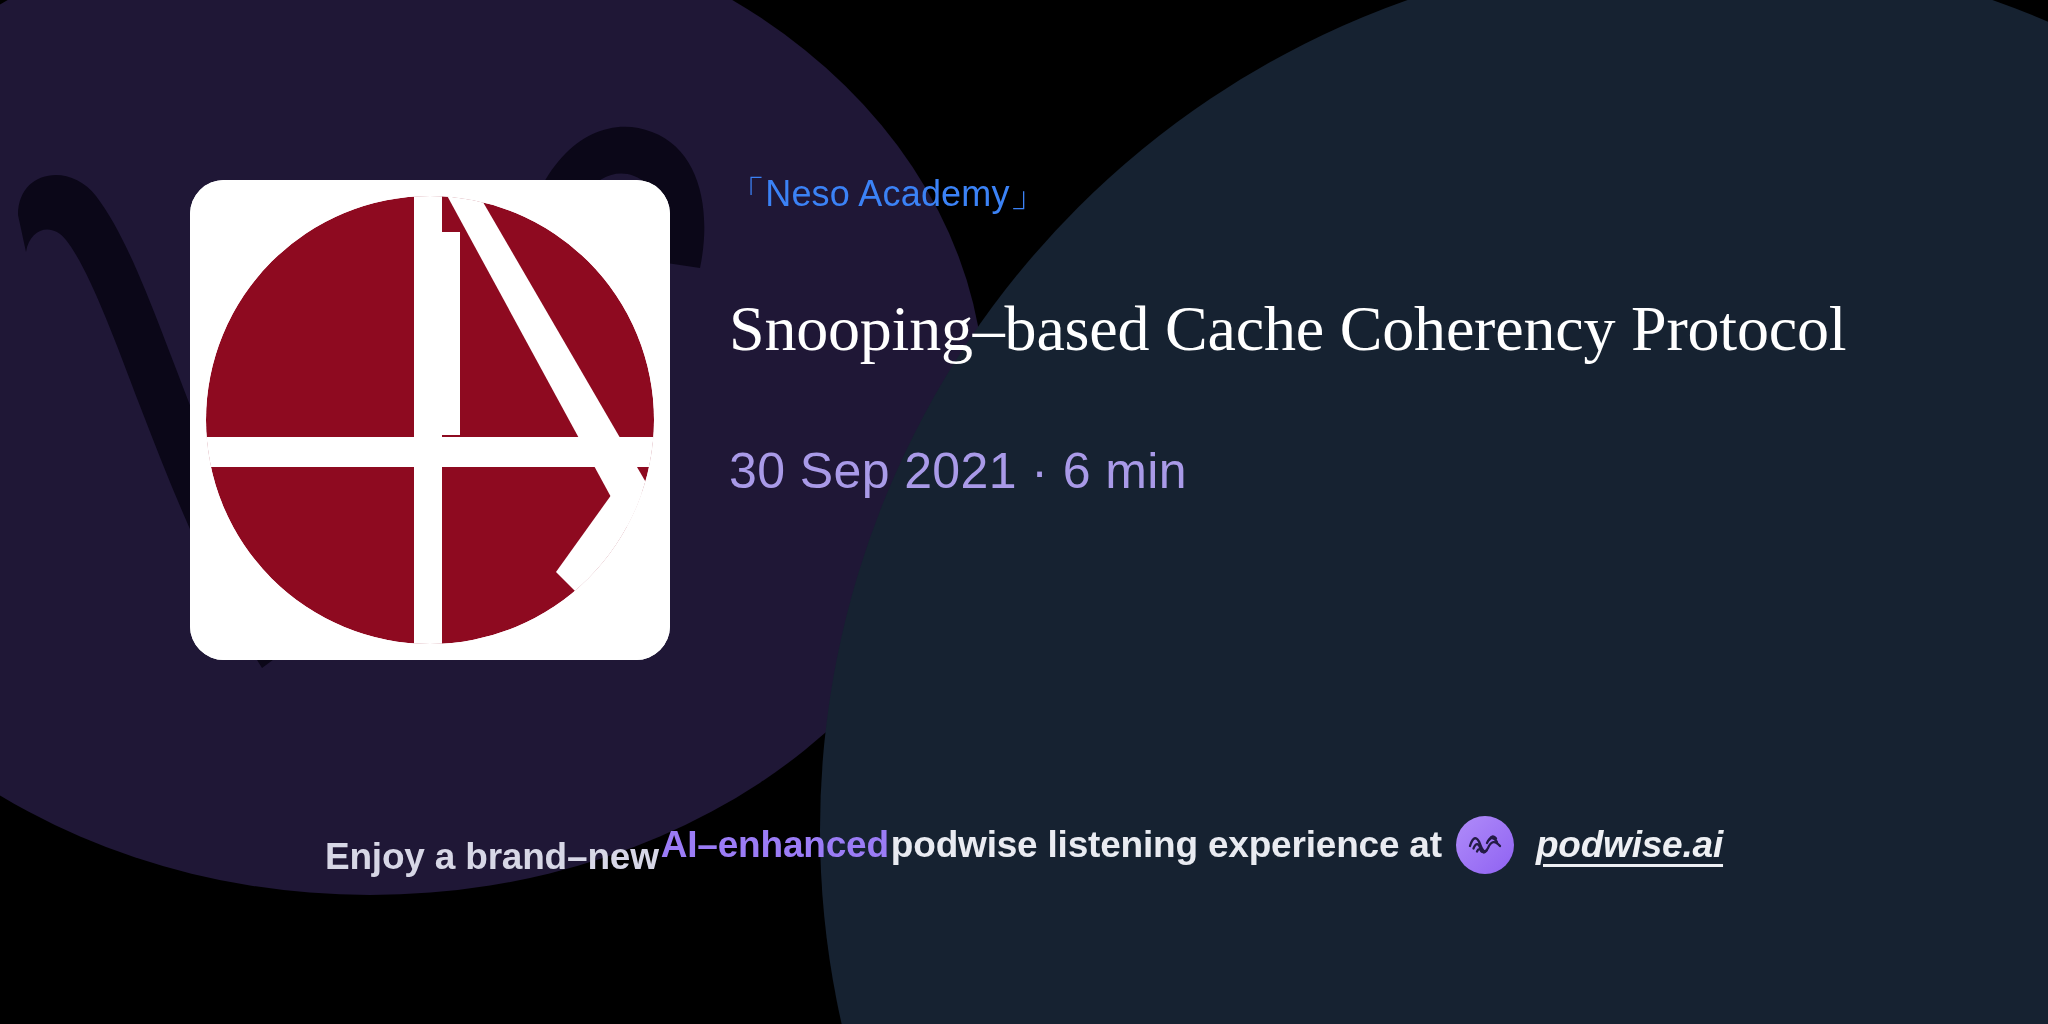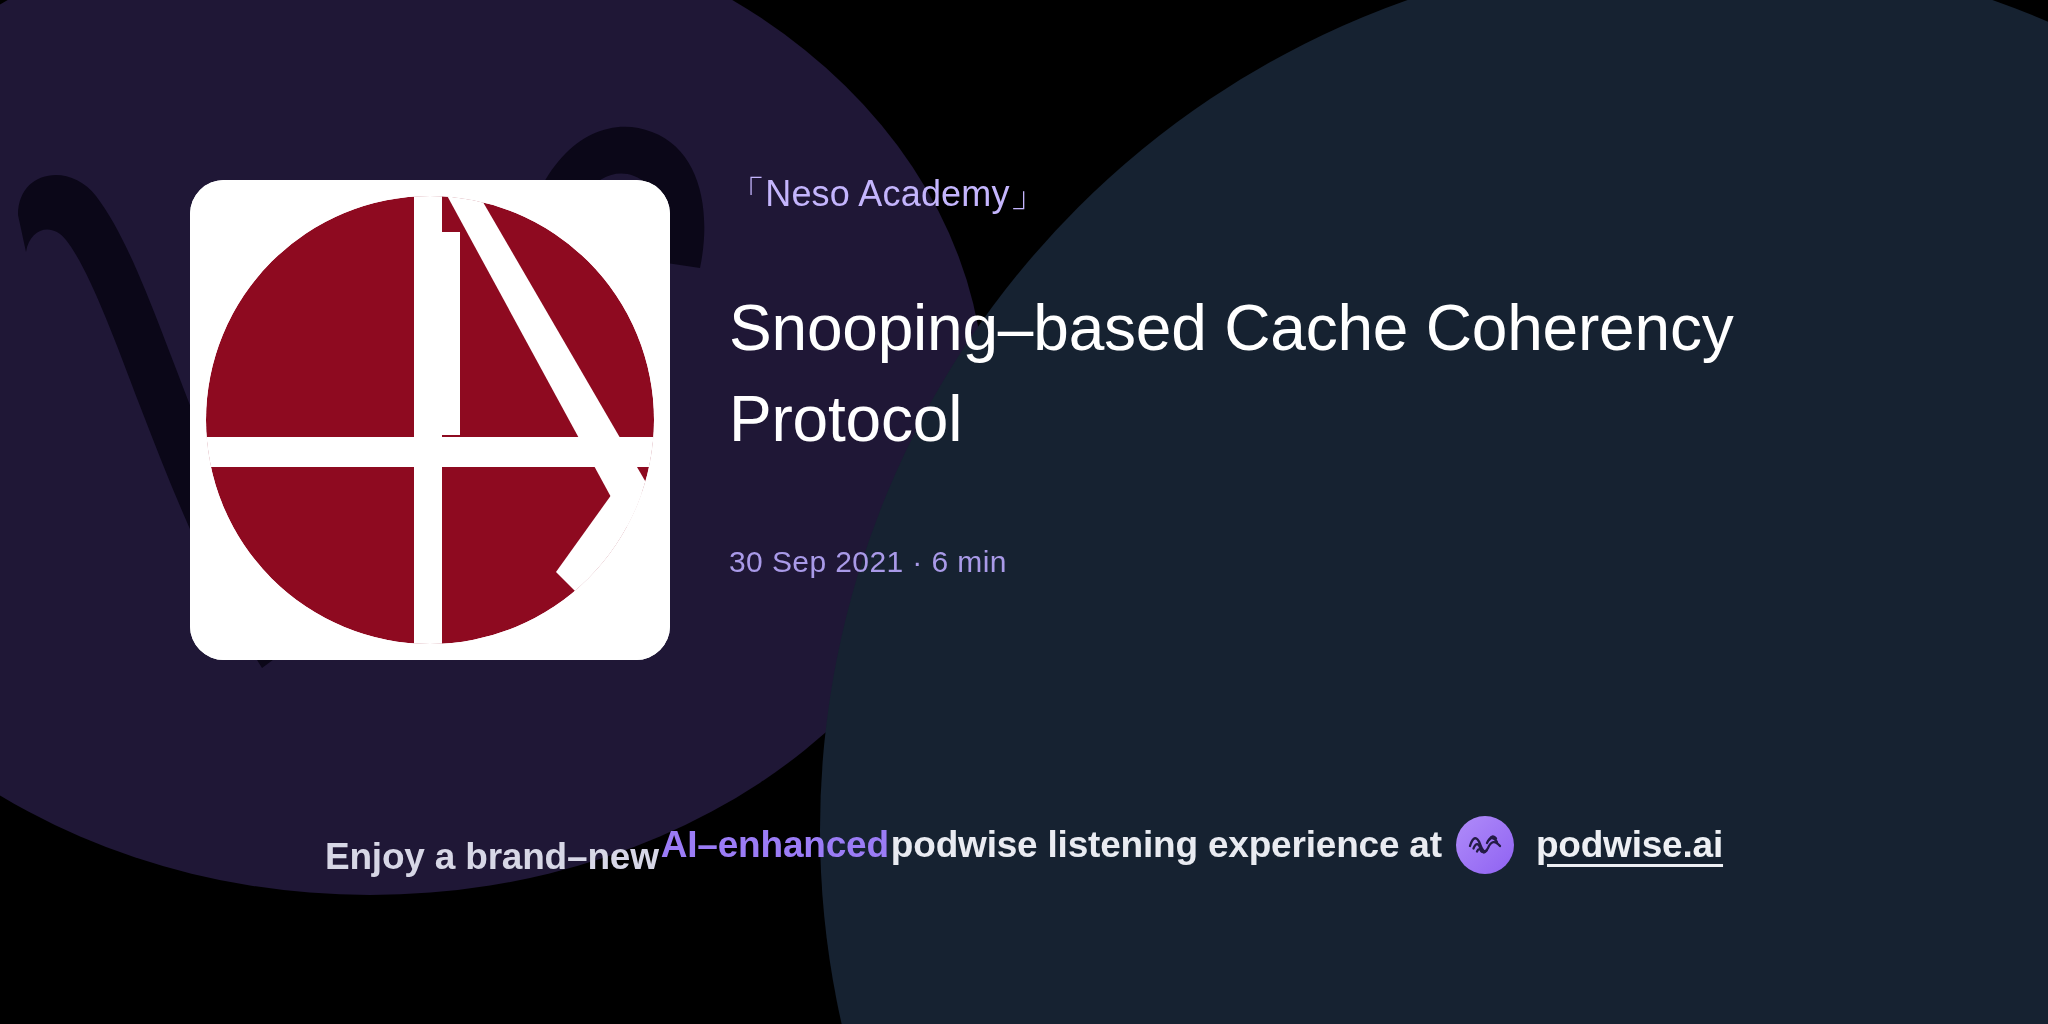--- a/index.html
+++ b/index.html
@@ -55,39 +55,40 @@
   #meta {
     position: absolute;
     left: 729px;
     top: 172px;
     width: 1230px;
   }
 
   #podcast-name {
     font-size: 36px;
     line-height: 44px;
-    color: #c4b5fd;
+    color: #3b82f6;
     letter-spacing: 0.2px;
     font-weight: 400;
     white-space: nowrap;
   }
 
   #episode-title {
     margin-top: 67px;
     font-size: 64px;
     line-height: 91px;
     color: #ffffff;
     font-weight: 400;
     letter-spacing: -0.2px;
     max-width: 1190px;
+    font-family: Liberation Serif, serif;
   }
 
   #episode-meta {
     margin-top: 74px;
-    font-size: 30px;
+    font-size: 50px;
     line-height: 46px;
     color: #a99ae8;
     font-weight: 400;
     letter-spacing: 0.4px;
   }
 
   
   #footer {
     position: absolute;
     left: 0;
@@ -131,20 +132,21 @@
   }
   #podwise-logo svg { display: block; }
   #podwise-text {
     margin-left: 22px;
     color: #eef0f4;
     font-weight: 700;
     font-size: 37px;
     text-decoration: underline;
     text-underline-offset: 7px;
     text-decoration-thickness: 3px;
+    font-style: italic;
   }
 </style>
 </head>
 <body>
 
 <div id="card">
 
   <svg id="bg-layer" viewBox="0 0 2048 1024" preserveAspectRatio="none" aria-hidden="true">
     <defs>
       <clipPath id="cardclip">

